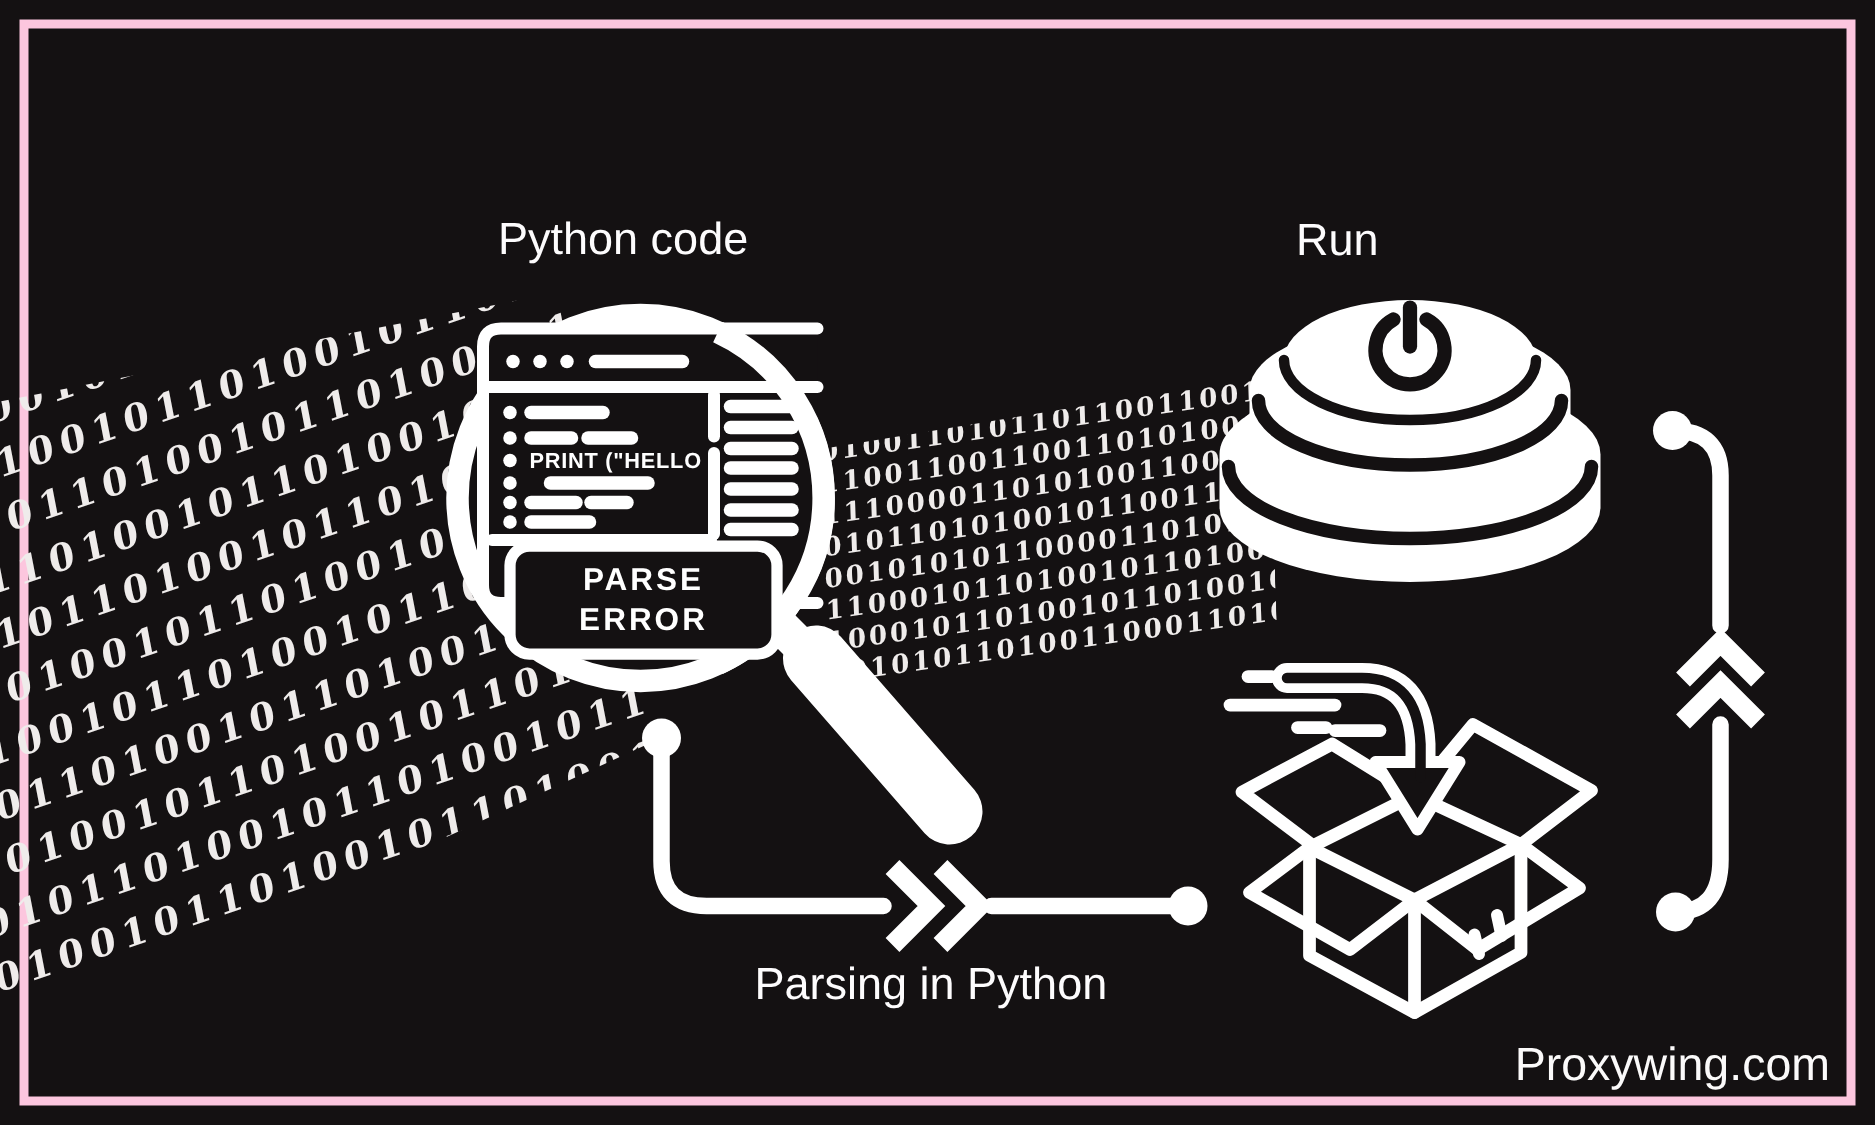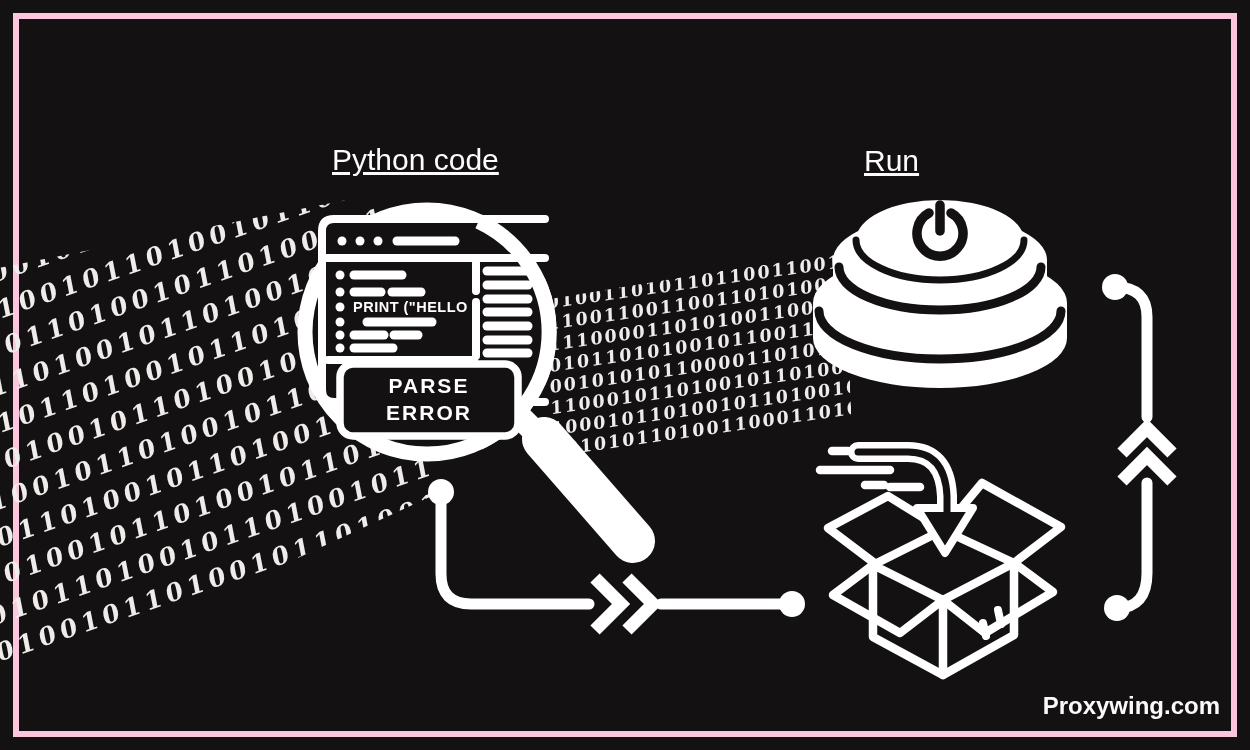--- a/index.html
+++ b/index.html
@@ -18,27 +18,27 @@
   }
   .banner{
     position:absolute;left:0;right:0;top:45px;height:58px;
     background:var(--pink);z-index:5;
     display:flex;align-items:center;justify-content:center;
   }
   .banner-title{
     margin:0;font-size:48px;line-height:1;font-weight:700;color:var(--ink);
     transform:scaleX(0.80);letter-spacing:0.5px;white-space:nowrap;
   }
-  .lbl{position:absolute;z-index:4;color:#fdfcfd;font-size:30px;white-space:nowrap;text-decoration:underline;}
+  .lbl{position:absolute;z-index:4;color:#fdfcfd;font-size:30px;white-space:nowrap;}
   .lbl-python{left:332px;top:143px;}
   .lbl-run{left:864px;top:144px;}
   .lbl-parsing{left:503px;top:640px;}
   .watermark{
     position:absolute;right:30px;top:692px;z-index:4;color:#fbfafa;
-    font-size:24px;font-weight:700;white-space:nowrap;
+    font-size:31px;font-weight:400;white-space:nowrap;
   }
   .stream{
     position:absolute;z-index:2;color:var(--digits);
     font-family:"DejaVu Serif",serif;font-weight:700;
     white-space:nowrap;overflow:hidden;
   }
   .stream-left{
     left:-70px;top:205px;width:490px;height:420px;
     transform:rotate(-19deg) skewX(-8deg);
     font-size:25px;line-height:36px;letter-spacing:5px;
@@ -211,16 +211,17 @@
     <g>
       <path class="st-w-flat" stroke-width="13" d="M 32 188 L 57 163 L 82 188"></path>
       <path class="st-w-flat" stroke-width="13" d="M 32 216 L 57 191 L 82 216"></path>
     </g>
     <path class="st-w" stroke-width="11" d="M 57 218 V 308 Q 57 343 27 343"></path>
     <circle class="f-w" cx="27" cy="343" r="13"></circle>
   </svg>
 
   <div class="lbl lbl-python">Python code</div>
   <div class="lbl lbl-run">Run</div>
+  <div class="lbl lbl-parsing">Parsing in Python</div>
   <div class="watermark">Proxywing.com</div>
 
 
 </div>
 
 </body></html>

